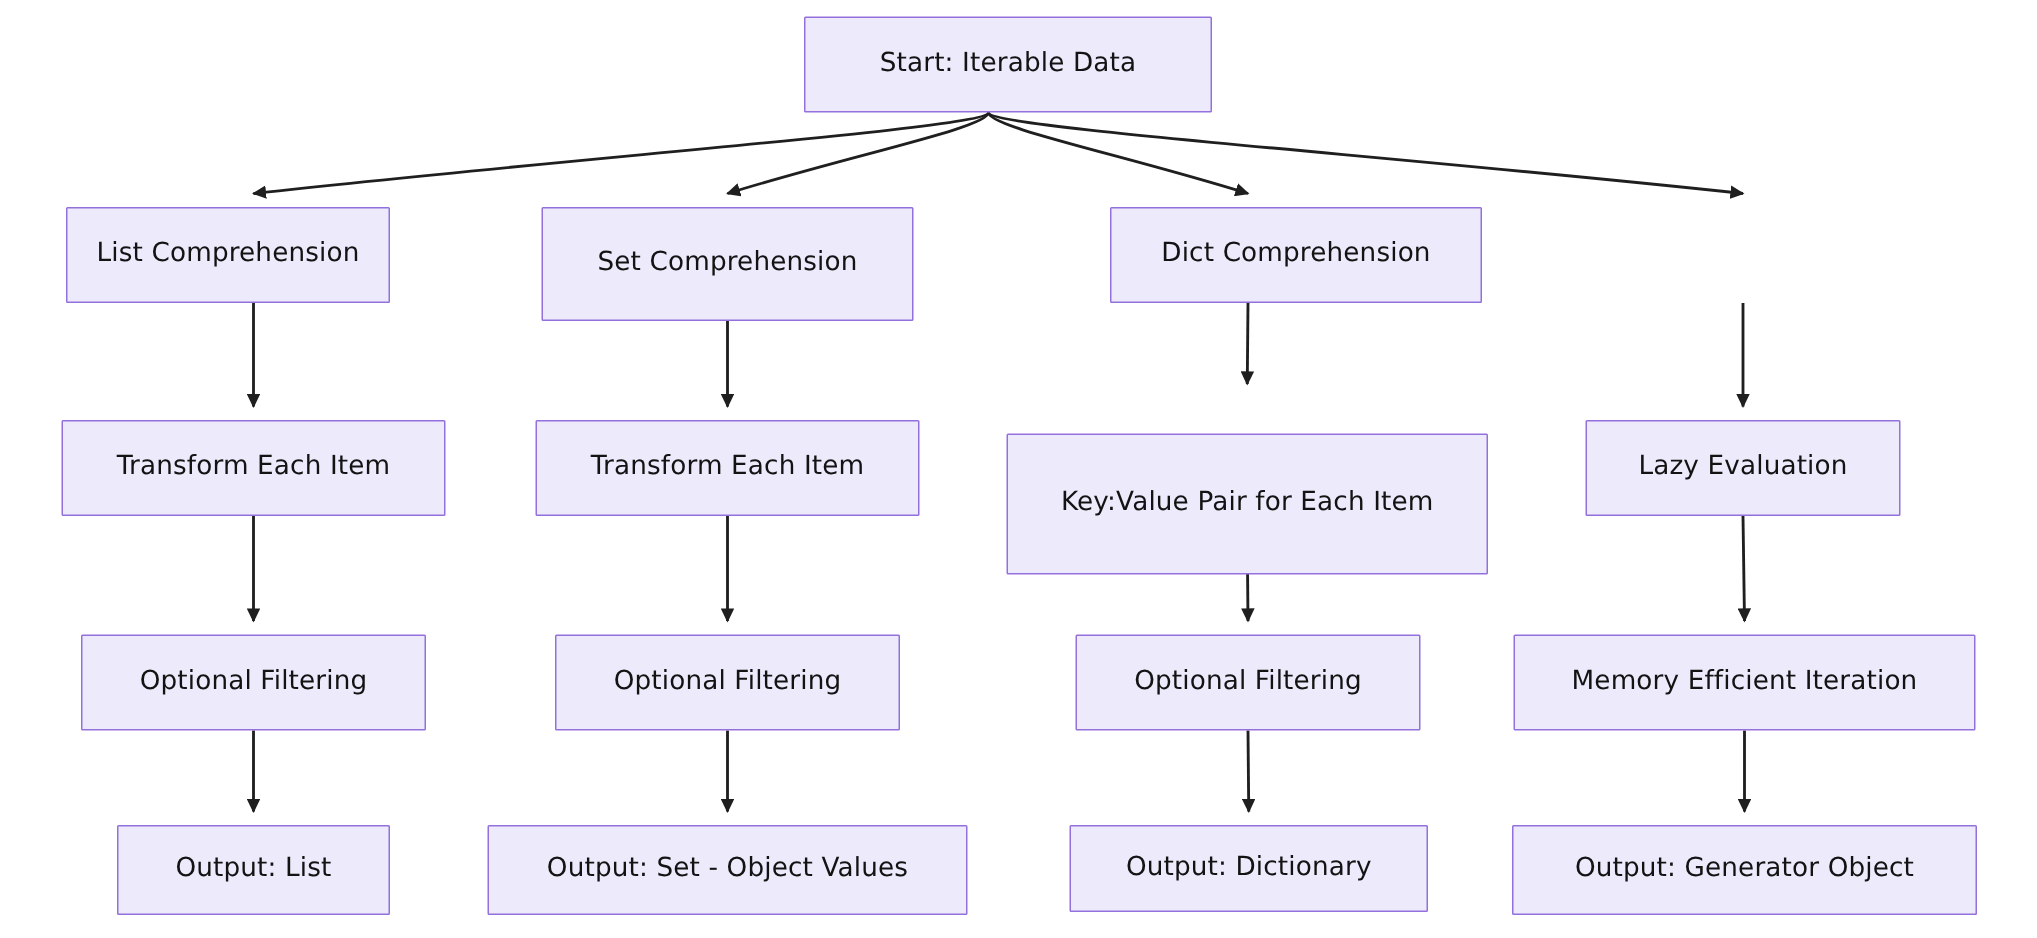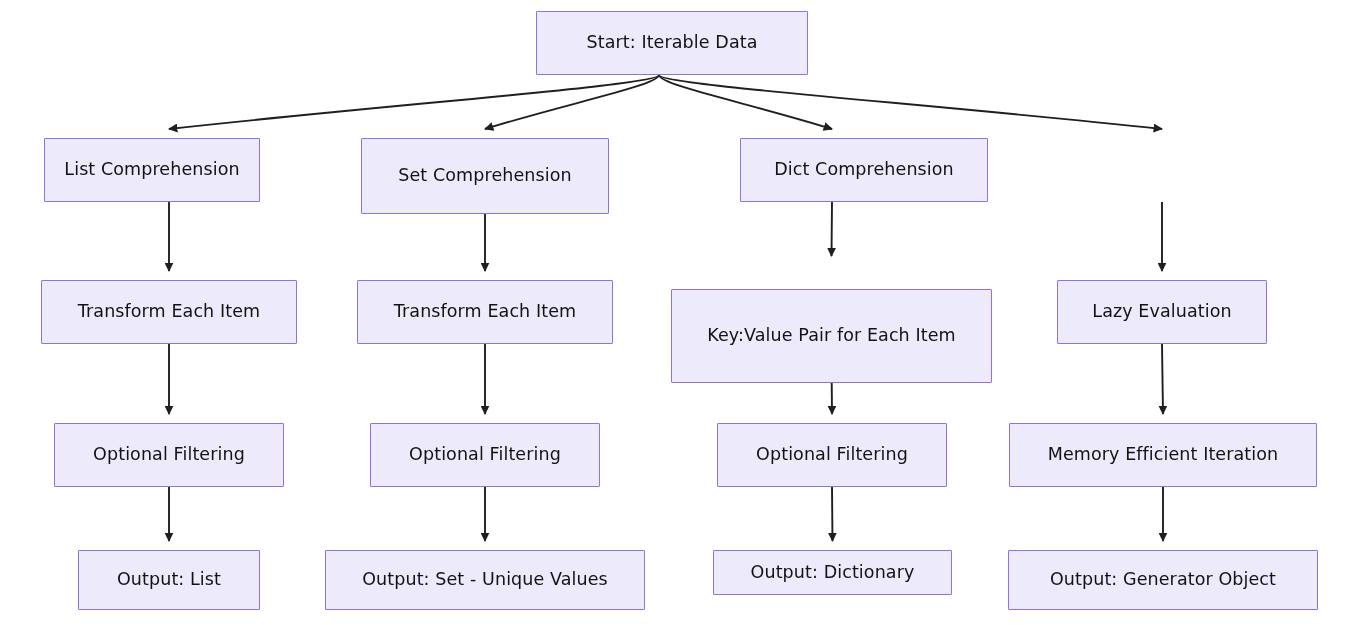--- a/index.html
+++ b/index.html
@@ -100,33 +100,33 @@
   <div class="node" style="left: 361px; top: 138px; width: 248px; height: 76px;">
     <span class="node-label">Set Comprehension</span>
   </div>
   <div class="node" style="left: 357px; top: 280px; width: 256px; height: 64px;">
     <span class="node-label">Transform Each Item</span>
   </div>
   <div class="node" style="left: 370px; top: 423px; width: 230px; height: 64px;">
     <span class="node-label">Optional Filtering</span>
   </div>
   <div class="node" style="left: 325px; top: 550px; width: 320px; height: 60px;">
-    <span class="node-label">Output: Set - Unique Values</span>
+    <span class="node-label">Output: Set - Object Values</span>
   </div>
 
   <div class="node" style="left: 708px; top: 138px; width: 248px; height: 64px; margin-left: 32px;">
     <span class="node-label">Dict Comprehension</span>
   </div>
   <div class="node" style="left: 671px; top: 265px; width: 321px; height: 94px; margin-top: 24px;">
     <span class="node-label">Key:Value Pair for Each Item</span>
   </div>
   <div class="node" style="left: 717px; top: 423px; width: 230px; height: 64px;">
     <span class="node-label">Optional Filtering</span>
   </div>
-  <div class="node" style="left: 713px; top: 550px; width: 239px; height: 45px;">
+  <div class="node" style="left: 713px; top: 550px; width: 239px; height: 58px;">
     <span class="node-label">Output: Dictionary</span>
   </div>
 
   <div class="node" style="left: 1057px; top: 280px; width: 210px; height: 64px;">
     <span class="node-label">Lazy Evaluation</span>
   </div>
   <div class="node" style="left: 1009px; top: 423px; width: 308px; height: 64px; justify-content: center;">
     <span class="node-label">Memory Efficient Iteration</span>
   </div>
   <div class="node" style="left: 1008px; top: 550px; width: 310px; height: 60px; align-items: center;">

